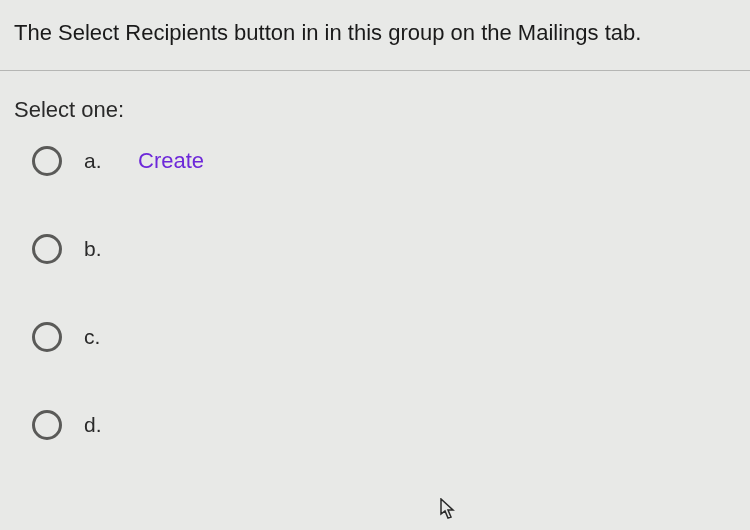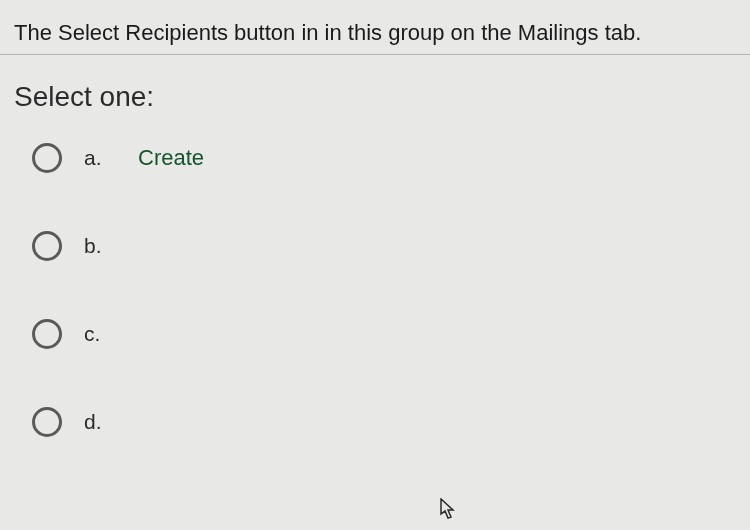--- a/index.html
+++ b/index.html
@@ -14,33 +14,33 @@
       font-family: Arial, Helvetica, sans-serif;
       color: #2a2a2a;
       padding: 18px 14px 0 14px;
       overflow: hidden;
       position: relative;
     }
     .question-text {
       font-size: 22px;
       color: #1a1a1a;
       line-height: 1.35;
-      margin-bottom: 6px;
+      margin-bottom: 22px;
     }
     .divider {
       height: 1px;
       background: #b5b6b4;
       margin-bottom: 26px;
       margin-left: -14px;
       margin-right: -14px;
     }
     .prompt {
-      font-size: 28px;
+      font-size: 22px;
       color: #2a2a2a;
-      margin-bottom: 30px;
+      margin-bottom: 23px;
     }
     .options {
       display: flex;
       flex-direction: column;
       gap: 58px;
       padding-left: 18px;
     }
     .option {
       display: flex;
       align-items: center;
@@ -56,21 +56,21 @@
       cursor: pointer;
     }
     .letter {
       font-size: 21px;
       color: #2a2a2a;
       width: 24px;
       flex-shrink: 0;
     }
     .label {
       font-size: 22px;
-      color: #14532d;
+      color: #6d28d9;
       padding-left: 8px;
     }
     .cursor {
       position: absolute;
       left: 440px;
       top: 498px;
       width: 16px;
       height: 22px;
       pointer-events: none;
     }

